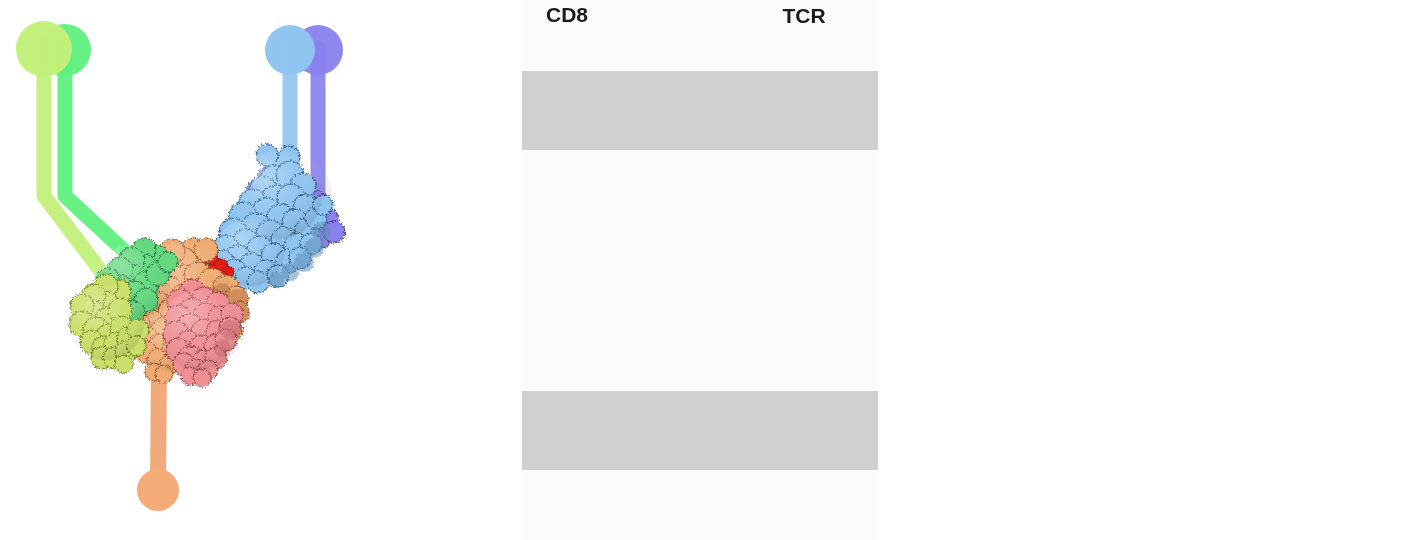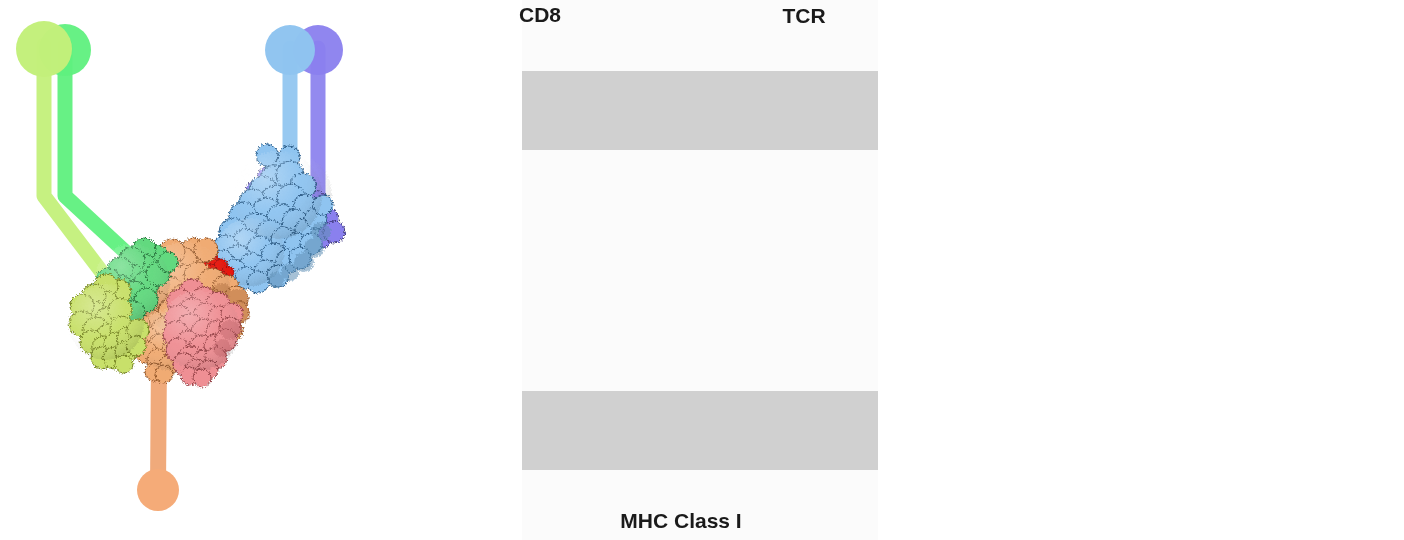--- a/index.html
+++ b/index.html
@@ -54,21 +54,21 @@
     position: absolute;
     font-family: "Liberation Sans", sans-serif;
     font-weight: bold;
     color: #1a1a1a;
     white-space: nowrap;
     text-align: center;
     line-height: 1;
     user-select: none;
   }
   #label-cd8 {
-    left: 494px;
+    left: 521px;
     top: 4px;
     width: 92px;
     font-size: 21px;
   }
   #label-tcr {
     left: 761px;
     top: 5px;
     width: 86px;
     font-size: 21px;
   }
@@ -381,15 +381,14 @@
       <circle cx="587" cy="50" r="26" fill="#5ff07e" opacity="0.95"></circle>
       <circle cx="566" cy="49" r="28" fill="#c3f07a" opacity="0.98"></circle>
       <circle cx="840" cy="50" r="25" fill="#8a80ee" opacity="0.95"></circle>
       <circle cx="812" cy="50" r="25" fill="#8fc4f0" opacity="0.98"></circle>
       <circle cx="680" cy="490" r="21" fill="#f5ab78"></circle>
     </g>
   </svg>
 
   <div class="label" id="label-cd8">CD8</div>
   <div class="label" id="label-tcr">TCR</div>
-  <div class="label" id="label-mhc">MHC Class I</div>
 
 </div>
 
 </body></html>

